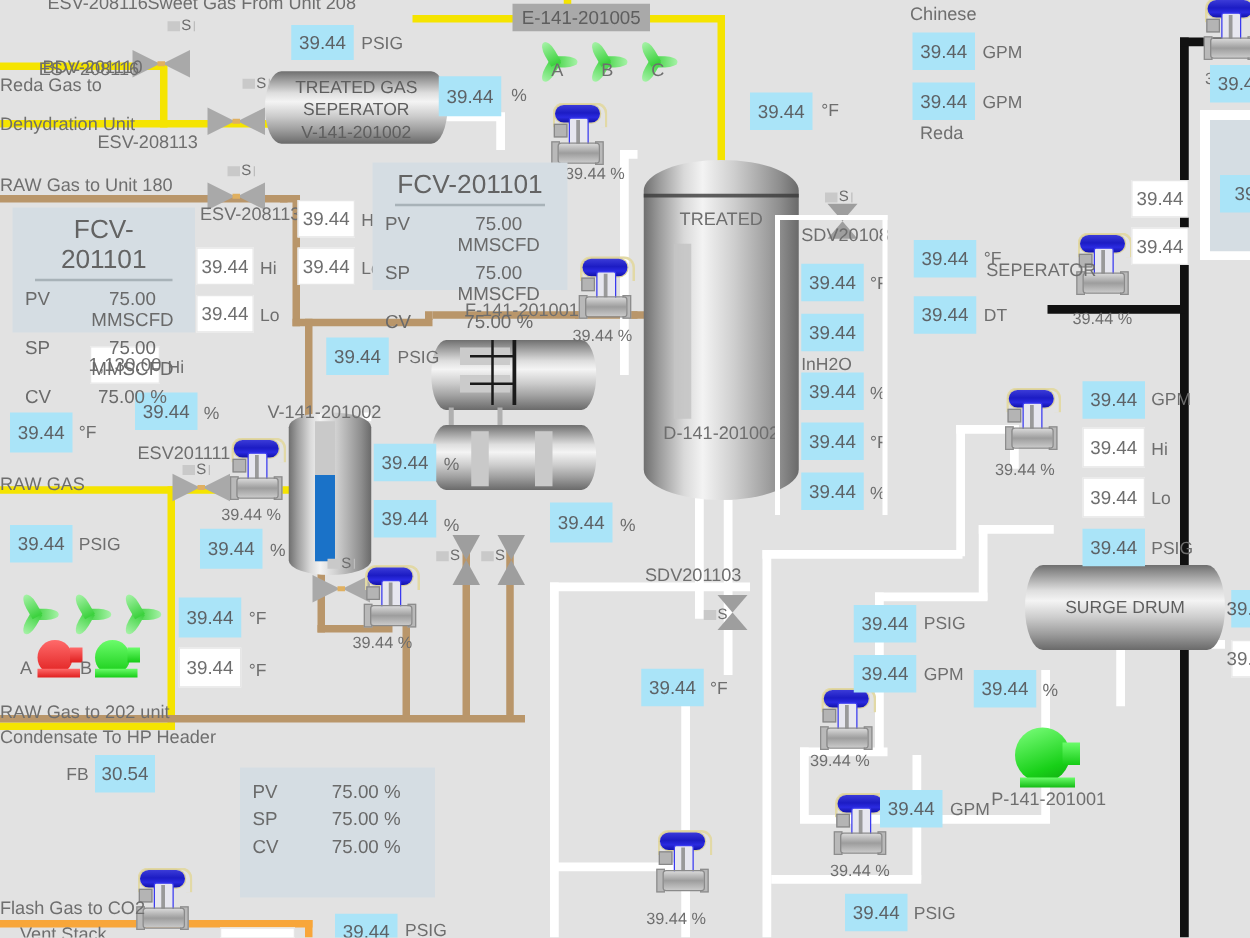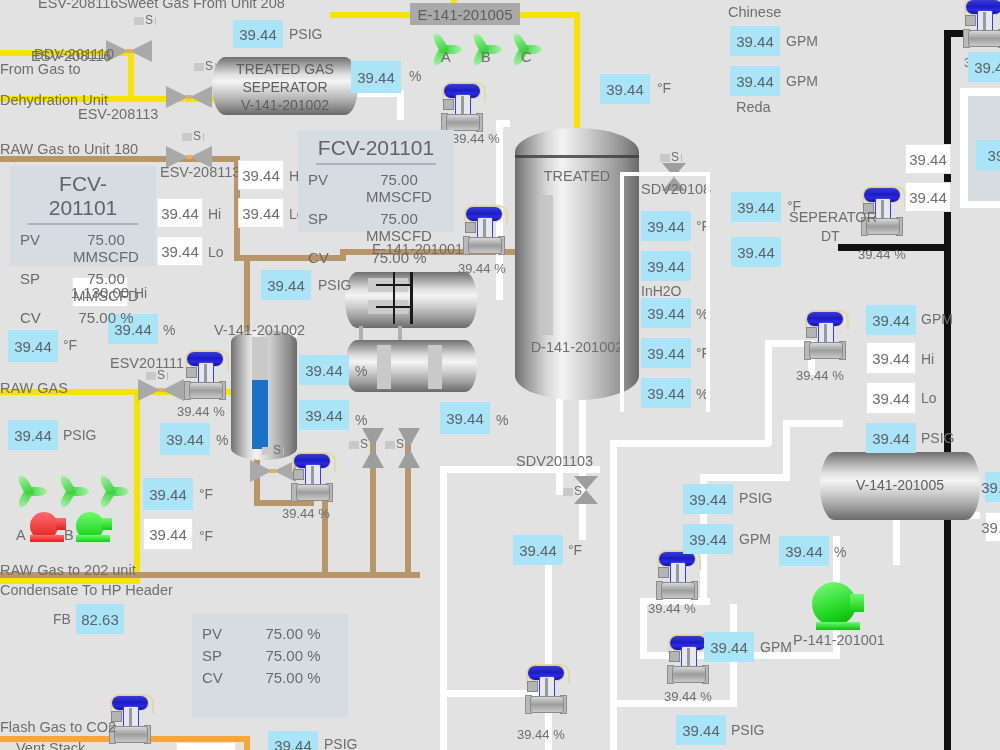--- a/index.html
+++ b/index.html
@@ -245,21 +245,21 @@
   <div class="abs" style="left:359px;top:326px;width:4px;height:14px;background:#b0b0b0;"></div>
   <div class="abs" style="left:398px;top:326px;width:4px;height:14px;background:#b0b0b0;"></div>
 
   <div class="vessel-h" style="left:345px;top:340px;width:132px;height:52px;"></div>
   <div class="abs" style="left:377px;top:345px;width:14px;height:44px;background:#c9c9c9;"></div>
   <div class="abs" style="left:428px;top:345px;width:14px;height:44px;background:#c9c9c9;"></div>
   <div class="abs lbl" style="left:372px;top:242px;">F-141-201001</div>
 
   <div class="vessel-h" style="left:820px;top:452px;width:160px;height:68px;"></div>
   <div class="abs" style="left:820px;top:474px;width:160px;text-align:center;font-size:14px;color:#5e5e5e;line-height:22px;">
-    <div>V-141-201005</div>
+    <div>SURGE DRUM</div>
   </div>
 
   <div class="plate" style="left:410px;top:3px;width:110px;height:22px;">E-141-201005</div>
 
 
   <div class="fan abs" style="left:425px;top:28px;">
     <div class="bl" style="transform:rotate(0deg);"></div>
       <div class="bl" style="transform:rotate(120deg);"></div>
       <div class="bl" style="transform:rotate(240deg);"></div>
   </div>
@@ -501,21 +501,21 @@
       <div class="stem"></div>
       <div class="side"></div>
     <div class="flange l"></div>
       <div class="flange r"></div>
       <div class="body"></div>
   </div>
 
   <div class="abs lbl" style="left:118px;top:-4px;">Sweet Gas From Unit 208</div>
   <div class="abs lbl" style="left:38px;top:-4px;">ESV-208116</div>
   <div class="abs lbl" style="left:34px;top:47px;">BDV-201110</div>
-  <div class="abs lbl" style="left:0;top:62px;">From Gas to</div>
+  <div class="abs lbl" style="left:0;top:62px;">Reda Gas to</div>
   <div class="abs lbl" style="left:0;top:93px;">Dehydration Unit</div>
   <div class="abs lbl" style="left:78px;top:107px;">ESV-208113</div>
   <div class="abs lbl" style="left:0;top:142px;">RAW Gas to Unit 180</div>
   <div class="abs lbl" style="left:160px;top:165px;">ESV-208113</div>
   <div class="abs lbl" style="left:110px;top:356px;">ESV201111</div>
   <div class="abs lbl" style="left:0;top:381px;">RAW GAS</div>
   <div class="abs lbl" style="left:0;top:563px;">RAW Gas to 202 unit</div>
   <div class="abs lbl" style="left:0;top:583px;">Condensate To HP Header</div>
   <div class="abs lbl" style="left:0;top:720px;">Flash Gas to CO2</div>
   <div class="abs lbl" style="left:16px;top:741px;">Vent Stack</div>
@@ -583,21 +583,21 @@
 
   <div class="vbox abs" style="left:641px;top:338px;width:50px;height:30px;">39.44</div>
   <div class="abs unit" style="left:696px;top:345px;">°F</div>
 
   <div class="vbox abs" style="left:641px;top:378px;width:50px;height:30px;">39.44</div>
   <div class="abs unit" style="left:696px;top:386px;">%</div>
 
   <div class="vbox abs" style="left:731px;top:192px;width:50px;height:30px;">39.44</div>
   <div class="abs unit" style="left:787px;top:198px;">°F</div>
   <div class="vbox abs" style="left:731px;top:237px;width:50px;height:30px;">39.44</div>
-  <div class="abs unit" style="left:787px;top:228px;margin-left:34px;">DT</div>
+  <div class="abs unit" style="left:787px;top:244px;">DT</div>
 
   <div class="vbox abs" style="left:730px;top:26px;width:50px;height:30px;">39.44</div>
   <div class="abs unit" style="left:786px;top:33px;">GPM</div>
   <div class="vbox abs" style="left:730px;top:66px;width:50px;height:30px;">39.44</div>
   <div class="abs unit" style="left:786px;top:73px;">GPM</div>
 
   <div class="wbox abs" style="left:905px;top:144px;width:46px;height:30px;">39.44</div>
   <div class="wbox abs" style="left:905px;top:182px;width:46px;height:30px;">39.44</div>
 
   <div class="vbox abs" style="left:968px;top:52px;width:50px;height:30px;">39.44</div>
@@ -626,21 +626,21 @@
 
   <div class="vbox abs" style="left:704px;top:632px;width:50px;height:30px;">39.44</div>
   <div class="abs unit" style="left:760px;top:639px;">GPM</div>
   <div class="vbox abs" style="left:676px;top:715px;width:50px;height:30px;">39.44</div>
   <div class="abs unit" style="left:731px;top:722px;">PSIG</div>
 
   <div class="vbox abs" style="left:513px;top:535px;width:50px;height:30px;">39.44</div>
   <div class="abs unit" style="left:568px;top:542px;">°F</div>
 
   <div class="abs unit" style="left:53px;top:611px;">FB</div>
-  <div class="vbox abs" style="left:76px;top:604px;width:48px;height:30px;">82.63</div>
+  <div class="vbox abs" style="left:76px;top:604px;width:48px;height:30px;">30.54</div>
 
   <div class="vbox abs" style="left:268px;top:731px;width:50px;height:28px;">39.44</div>
   <div class="abs unit" style="left:324px;top:736px;">PSIG</div>
 
   <div class="wbox abs" style="left:176px;top:742px;width:60px;height:20px;"></div>
 
   <div class="fp abs" style="left:10px;top:166px;width:146px;height:100px;">
     <div class="fp-title">FCV-201101</div>
     <div class="row">
       <span class="k">PV</span>

